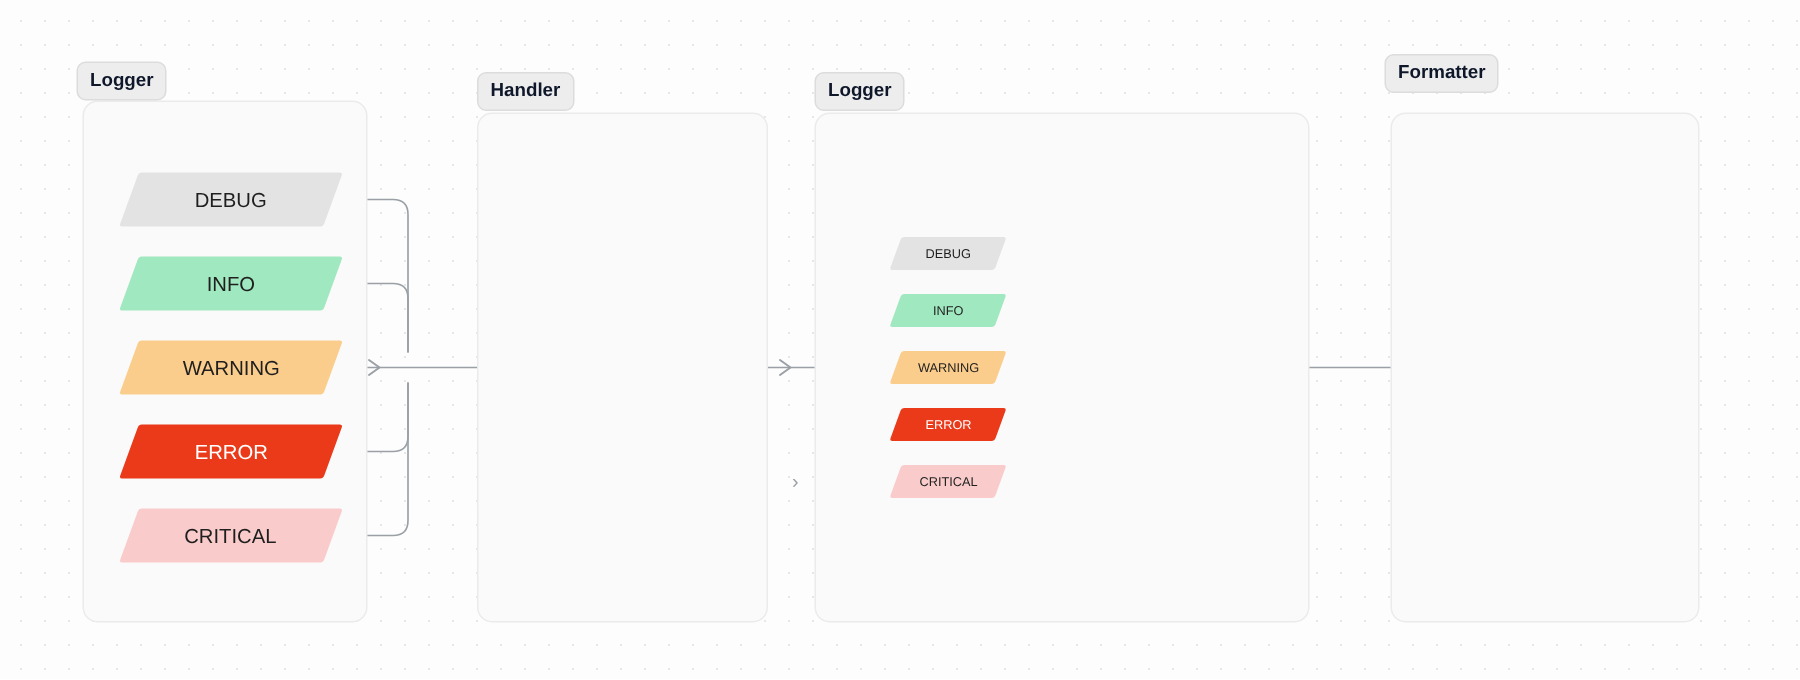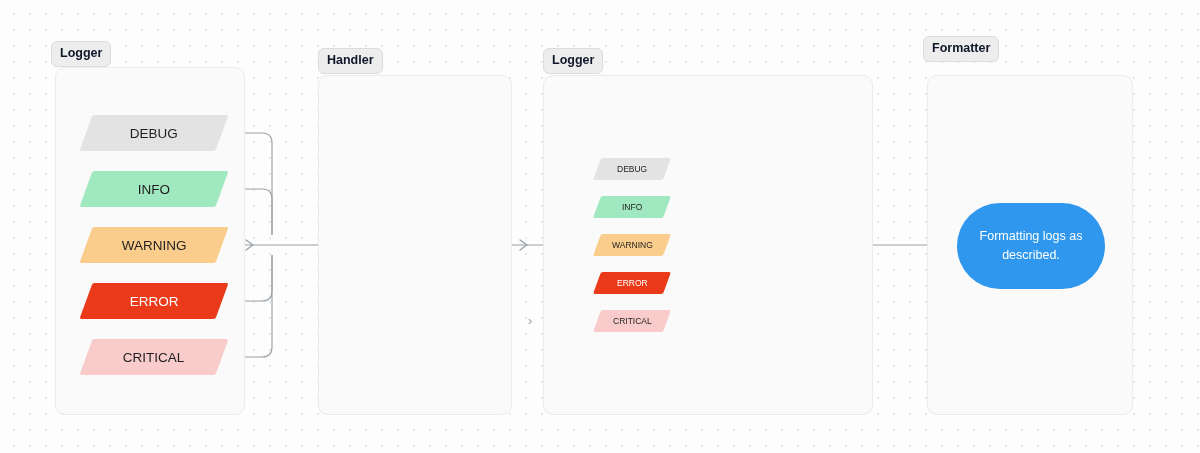--- a/index.html
+++ b/index.html
@@ -223,17 +223,14 @@
     <span>ERROR</span>
   </div>
   <div class="para small" style="left:597px; top:310px; background:#f9cccb; color:#1f1f1f;">
     <span>CRITICAL</span>
   </div>
 
 
   <div class="group-box" style="left:927px; top:75px; width:206px; height:340px;"></div>
   <div class="group-label" style="left:923px; top:36px;">Formatter</div>
 
-  <div class="pill" style="left:957px; top:203px; width:148px; height:86px;">
-    <span>Formatting logs as described.</span>
-  </div>
 
 </div>
 
 </body></html>

